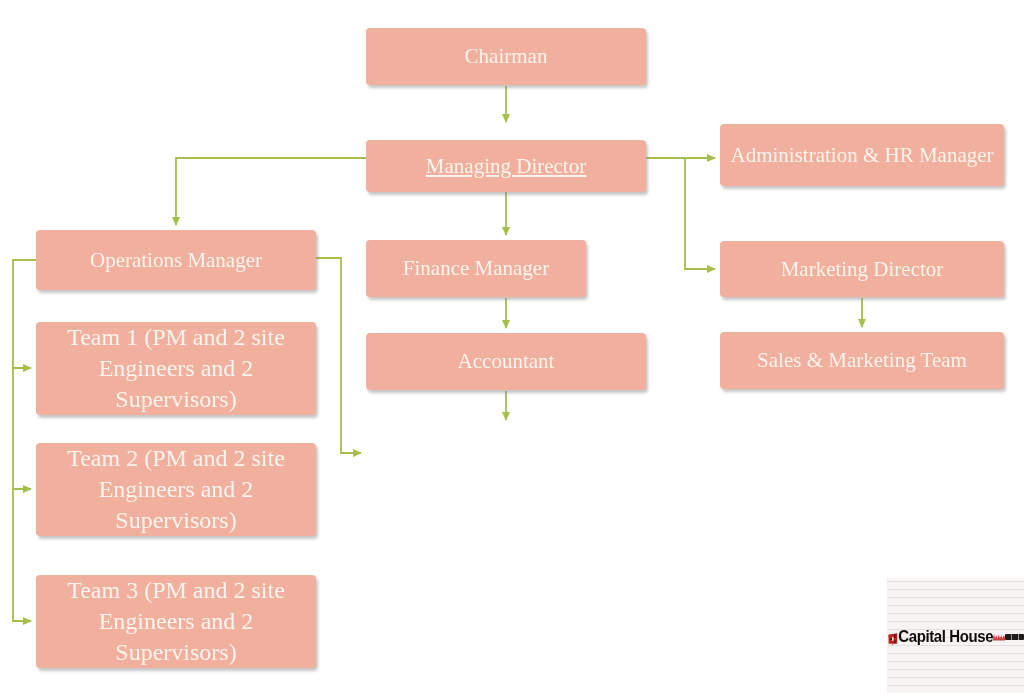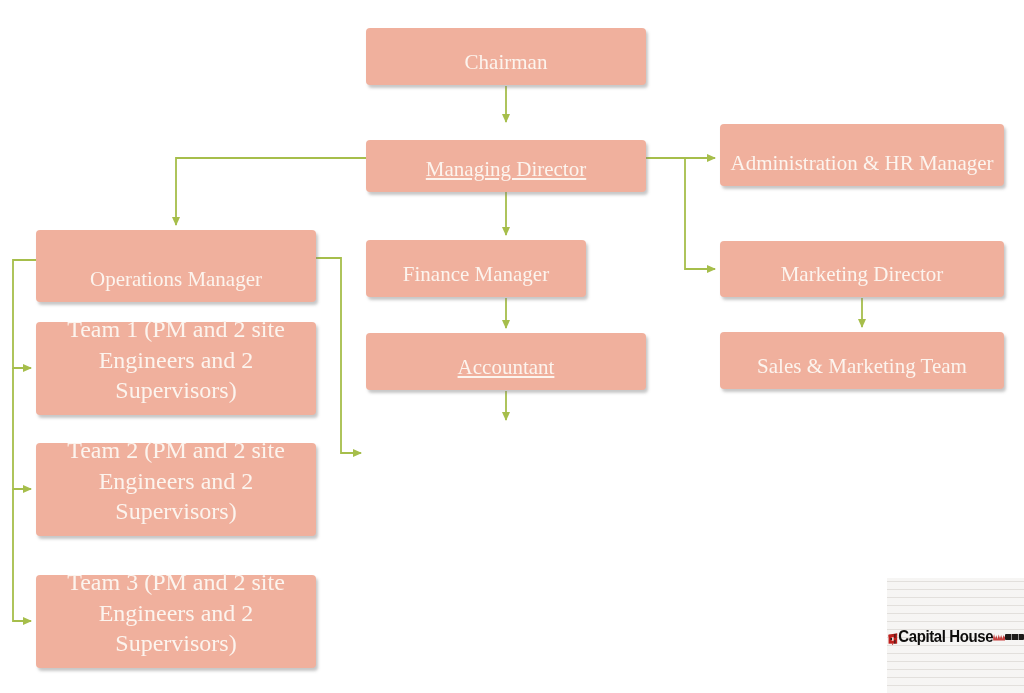--- a/index.html
+++ b/index.html
@@ -26,36 +26,36 @@
     stroke:var(--connector);
     stroke-width:1.8;
   }
   #arrowhead path{fill:var(--connector);stroke:none;}
   .node{
     position:absolute;
     background:var(--node-fill);
     color:var(--node-text);
     border-radius:4px;
     box-shadow:2px 3px 3px rgba(130,130,130,.45);
-    display:flex;align-items:flex-end;justify-content:center;
+    display:flex;align-items:center;justify-content:center;
     text-align:center;
     padding:9px 10px;
     font-size:21px;
     line-height:1.28;
   }
   .node.team{font-size:24px;}
   
   .n-chairman   {left:366px;top:28px;  width:280px;height:57px;}
   .n-managing   {left:366px;top:140px; width:280px;height:52px;text-decoration:underline;}
   .n-adminhr    {left:720px;top:124px; width:284px;height:62px;}
-  .n-operations {left:36px; top:230px; width:280px;height:72px;}
+  .n-operations {left:36px; top:230px; width:280px;height:60px;}
   .n-finance    {left:366px;top:240px; width:220px;height:57px;}
   .n-marketing  {left:720px;top:241px; width:284px;height:56px;}
   .n-team1      {left:36px; top:322px; width:280px;height:93px;}
-  .n-accountant {left:366px;top:333px; width:280px;height:57px;text-decoration:underline;}
+  .n-accountant {left:366px;top:333px; width:280px;height:57px;}
   .n-sales      {left:720px;top:332px; width:284px;height:57px;}
   .n-team2      {left:36px; top:443px; width:280px;height:93px;}
   .n-procure    {left:366px;top:425px; width:280px;height:57px;}
   .n-team3      {left:36px; top:575px; width:280px;height:93px;}
 
   
   .logo{
     position:absolute;left:887px;top:578px;width:137px;height:115px;
     background:var(--logo-bg);
     background-image:repeating-linear-gradient(0deg,rgba(255,255,255,.5) 0 7px,rgba(205,202,198,.35) 7px 8px);

